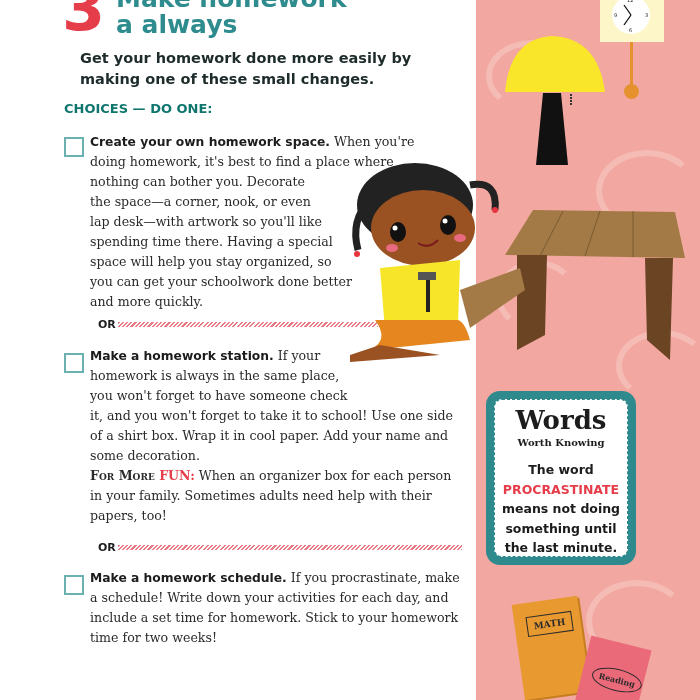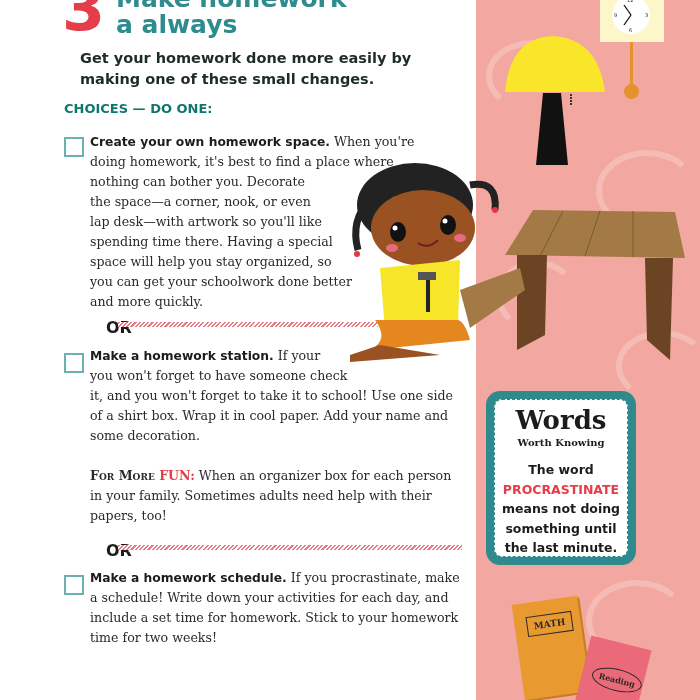--- a/index.html
+++ b/index.html
@@ -8,21 +8,21 @@
   .left{position:absolute;left:0;top:0;width:476px;height:700px;background:#fff;}
   .right{position:absolute;left:476px;top:0;width:224px;height:700px;background:#f2a7a0;overflow:hidden;}
   .swirl{position:absolute;border:6px solid #f6c1bb;border-radius:50%;border-right-color:transparent;border-bottom-color:transparent;opacity:.8;}
   .num{position:absolute;left:62px;top:-22px;font-family:"DejaVu Sans",sans-serif;font-weight:bold;font-size:62px;color:#e63d4a;line-height:1;}
   .title{position:absolute;left:116px;top:-14px;font-family:"DejaVu Sans",sans-serif;font-weight:bold;font-size:25px;color:#2e8b8e;line-height:26px;}
   .intro{position:absolute;left:64px;top:48px;width:380px;font-family:"DejaVu Sans",sans-serif;font-weight:bold;font-size:14.5px;line-height:21px;color:#1d2b2b;margin-left:16px;}
   .choices{position:absolute;left:64px;top:101px;font-family:"DejaVu Sans",sans-serif;font-weight:bold;font-size:13px;color:#0f766e;}
   .item{position:absolute;left:90px;font-size:12.6px;line-height:20px;color:#2a2a2a;}
   .item b{font-family:"DejaVu Sans",sans-serif;font-weight:bold;color:#1c1c1c;font-size:12.3px;}
   .cb{position:absolute;left:64px;width:16px;height:16px;border:2px solid #6bb1b1;background:#fff;}
-  .or{position:absolute;left:106px;font-family:"DejaVu Sans",sans-serif;font-weight:bold;font-size:16px;color:#1c1c1c;}
+  .or{position:absolute;left:98px;font-family:"DejaVu Sans",sans-serif;font-weight:bold;font-size:11px;color:#1c1c1c;}
   .orline{position:absolute;left:118px;height:5px;background:repeating-linear-gradient(135deg,#e87b84 0 1.5px,#fff 1.5px 3px);}
   .fmf{font-variant:small-caps;font-weight:bold;}
   .fmf .fun{color:#e63d4a;}
   .wbox{position:absolute;left:486px;top:391px;width:150px;height:174px;background:#2f8a8e;border-radius:14px;}
   .winner{position:absolute;left:8px;top:8px;right:8px;bottom:8px;background:#fff;border:1.5px dashed #2f8a8e;border-radius:8px;text-align:center;}
   .w1{font-family:"DejaVu Serif",serif;font-weight:bold;font-size:26px;color:#1c1c1c;margin-top:6px;line-height:28px;}
   .w2{font-family:"DejaVu Serif",serif;font-weight:bold;font-size:10px;color:#1c1c1c;line-height:18px;}
   .wd{font-family:"DejaVu Sans",sans-serif;font-weight:bold;font-size:12.5px;color:#1c1c1c;line-height:19.5px;margin-top:8px;}
   .wd .pro{color:#e63d4a;}
   .clock{position:absolute;left:600px;top:-4px;width:64px;height:46px;background:#fdf6c9;}
@@ -59,20 +59,21 @@
       <div>you can get your schoolwork done better</div>
       <div>and more quickly.</div>
     </div>
 
     <div class="or" style="top:318px">OR</div>
     <div class="orline" style="top:322px;width:260px"></div>
 
     <div class="cb" style="top:353px"></div>
     <div class="item" style="top:346px">
       <div><b>Make a homework station.</b><span> If your</span></div>
+      <div>homework is always in the same place,</div>
       <div>you won't forget to have someone check</div>
       <div>it, and you won't forget to take it to school! Use one side</div>
       <div>of a shirt box. Wrap it in cool paper. Add your name and</div>
       <div>some decoration.</div>
     </div>
 
     <div class="item" style="top:466px">
       <div><span class="fmf"><span>For More </span><span class="fun">FUN:</span></span><span> When an organizer box for each person</span></div>
       <div>in your family. Sometimes adults need help with their</div>
       <div>papers, too!</div>

